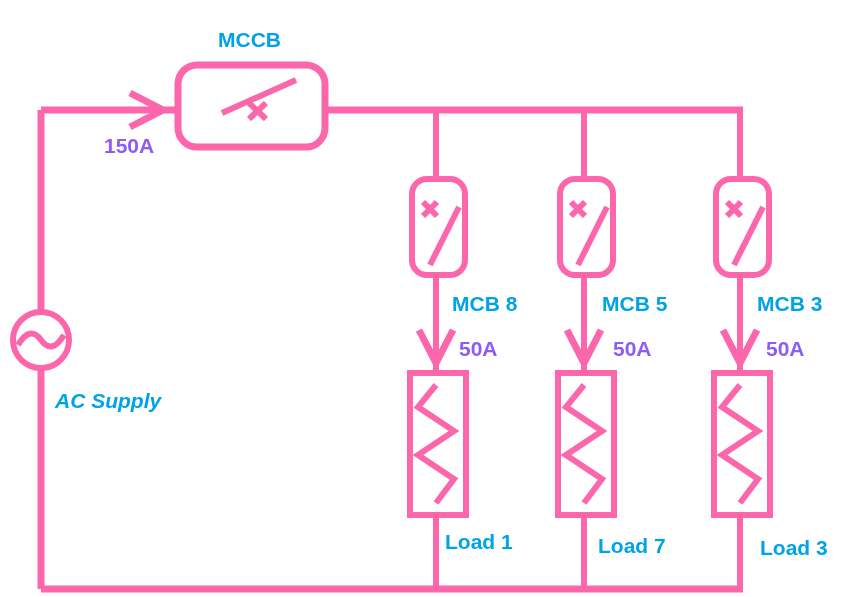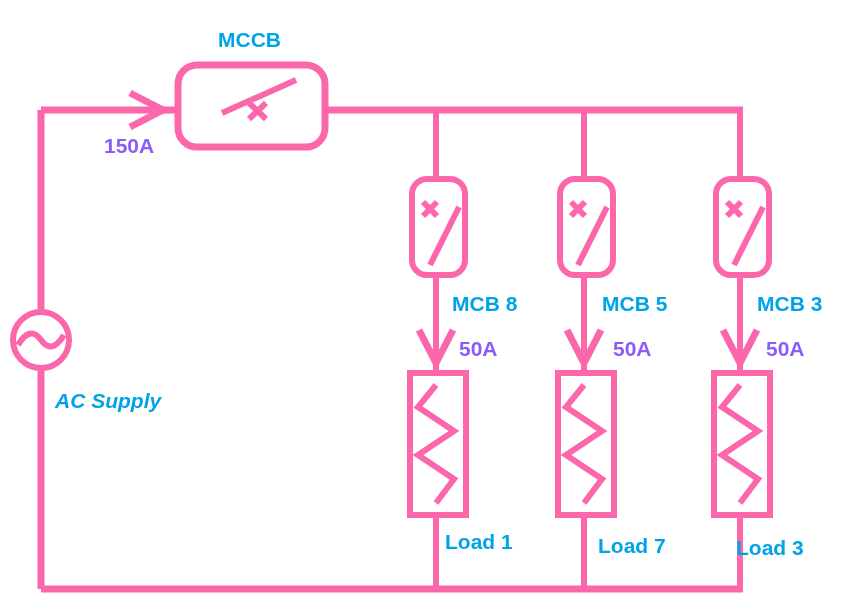--- a/index.html
+++ b/index.html
@@ -185,15 +185,15 @@
   <div class="lbl lbl-blue" style="left:452px; top:266px;">MCB 8</div>
   <div class="lbl lbl-orange" style="left:459px; top:311px;">50A</div>
   <div class="lbl lbl-blue" style="left:445px; top:504px;text-align:center;">Load 1</div>
 
   <div class="lbl lbl-blue" style="left:602px; top:266px;">MCB 5</div>
   <div class="lbl lbl-orange" style="left:613px; top:311px;">50A</div>
   <div class="lbl lbl-blue" style="left:598px; top:508px;">Load 7</div>
 
   <div class="lbl lbl-blue" style="left:757px; top:266px;text-align:center;">MCB 3</div>
   <div class="lbl lbl-orange" style="left:766px; top:311px;">50A</div>
-  <div class="lbl lbl-blue" style="left:736px; top:510px;text-align:right;">Load 3</div>
+  <div class="lbl lbl-blue" style="left:760px; top:510px;text-align:right;">Load 3</div>
 
 </div>
 
 </body></html>

